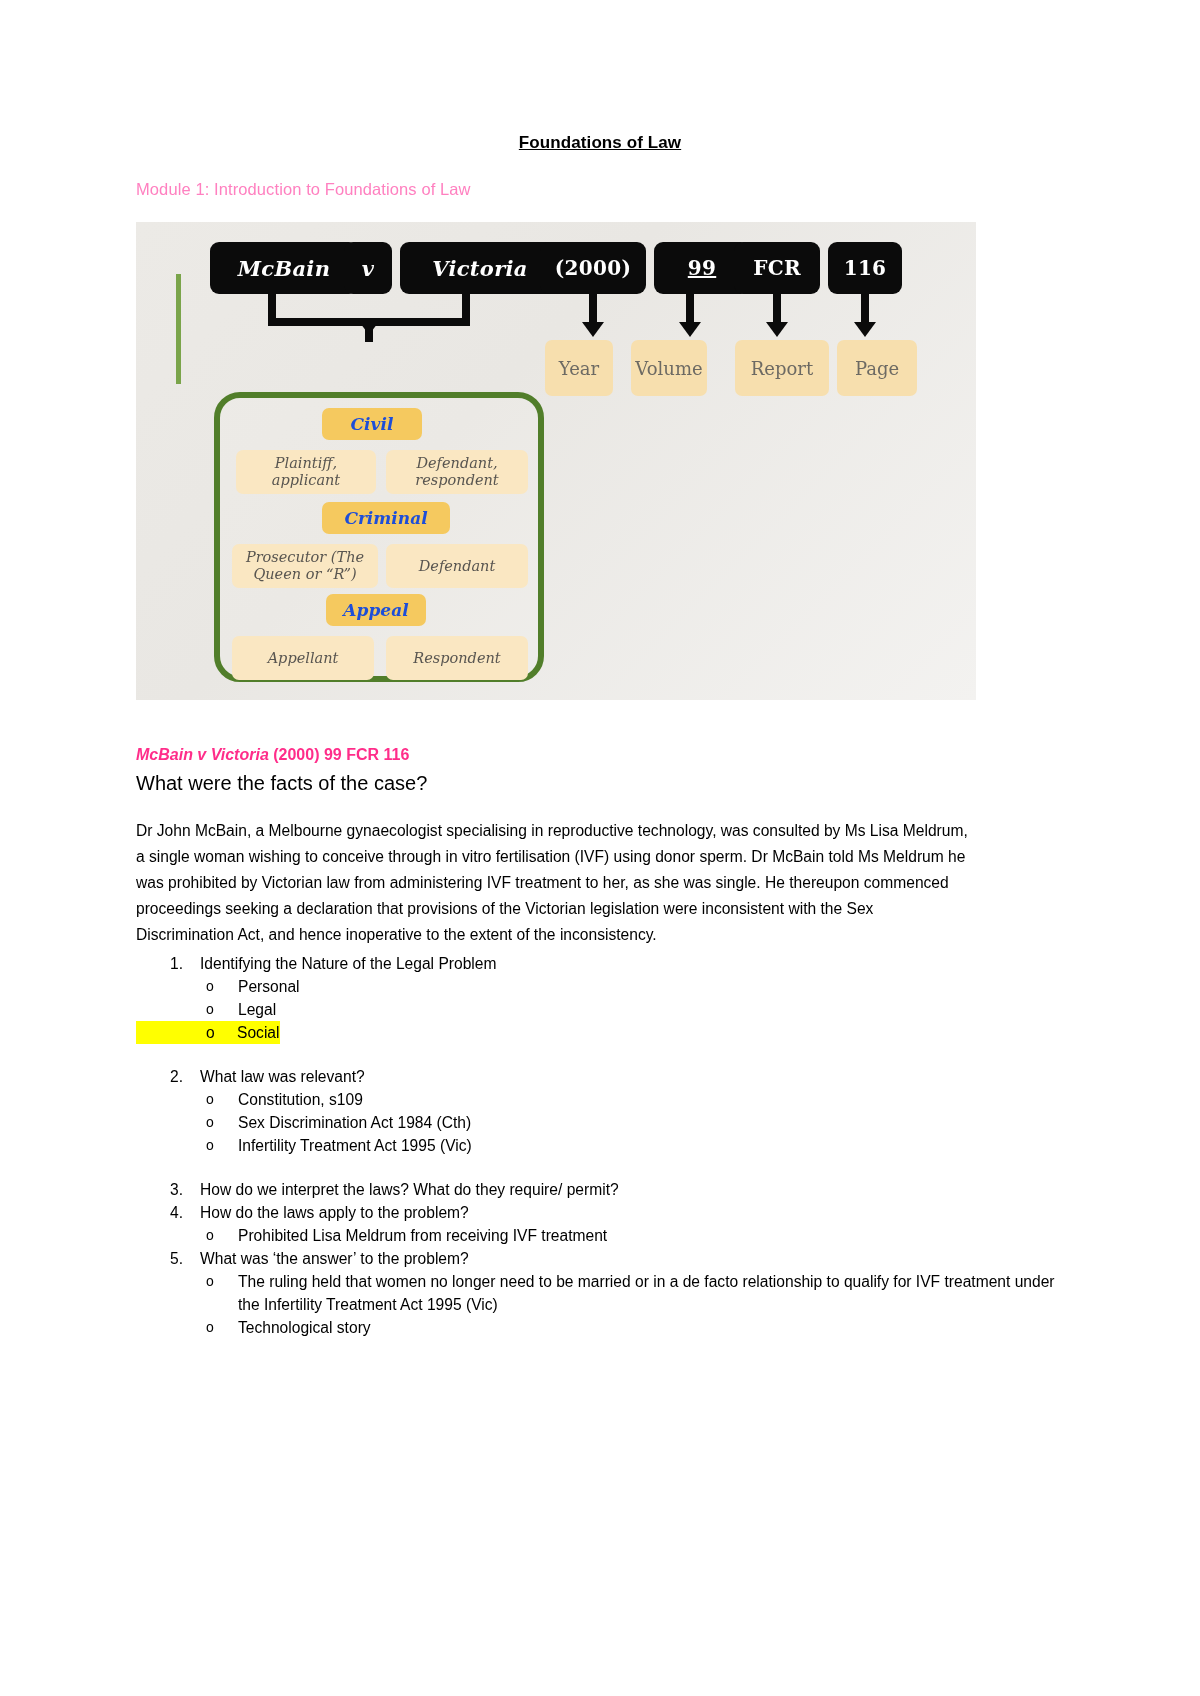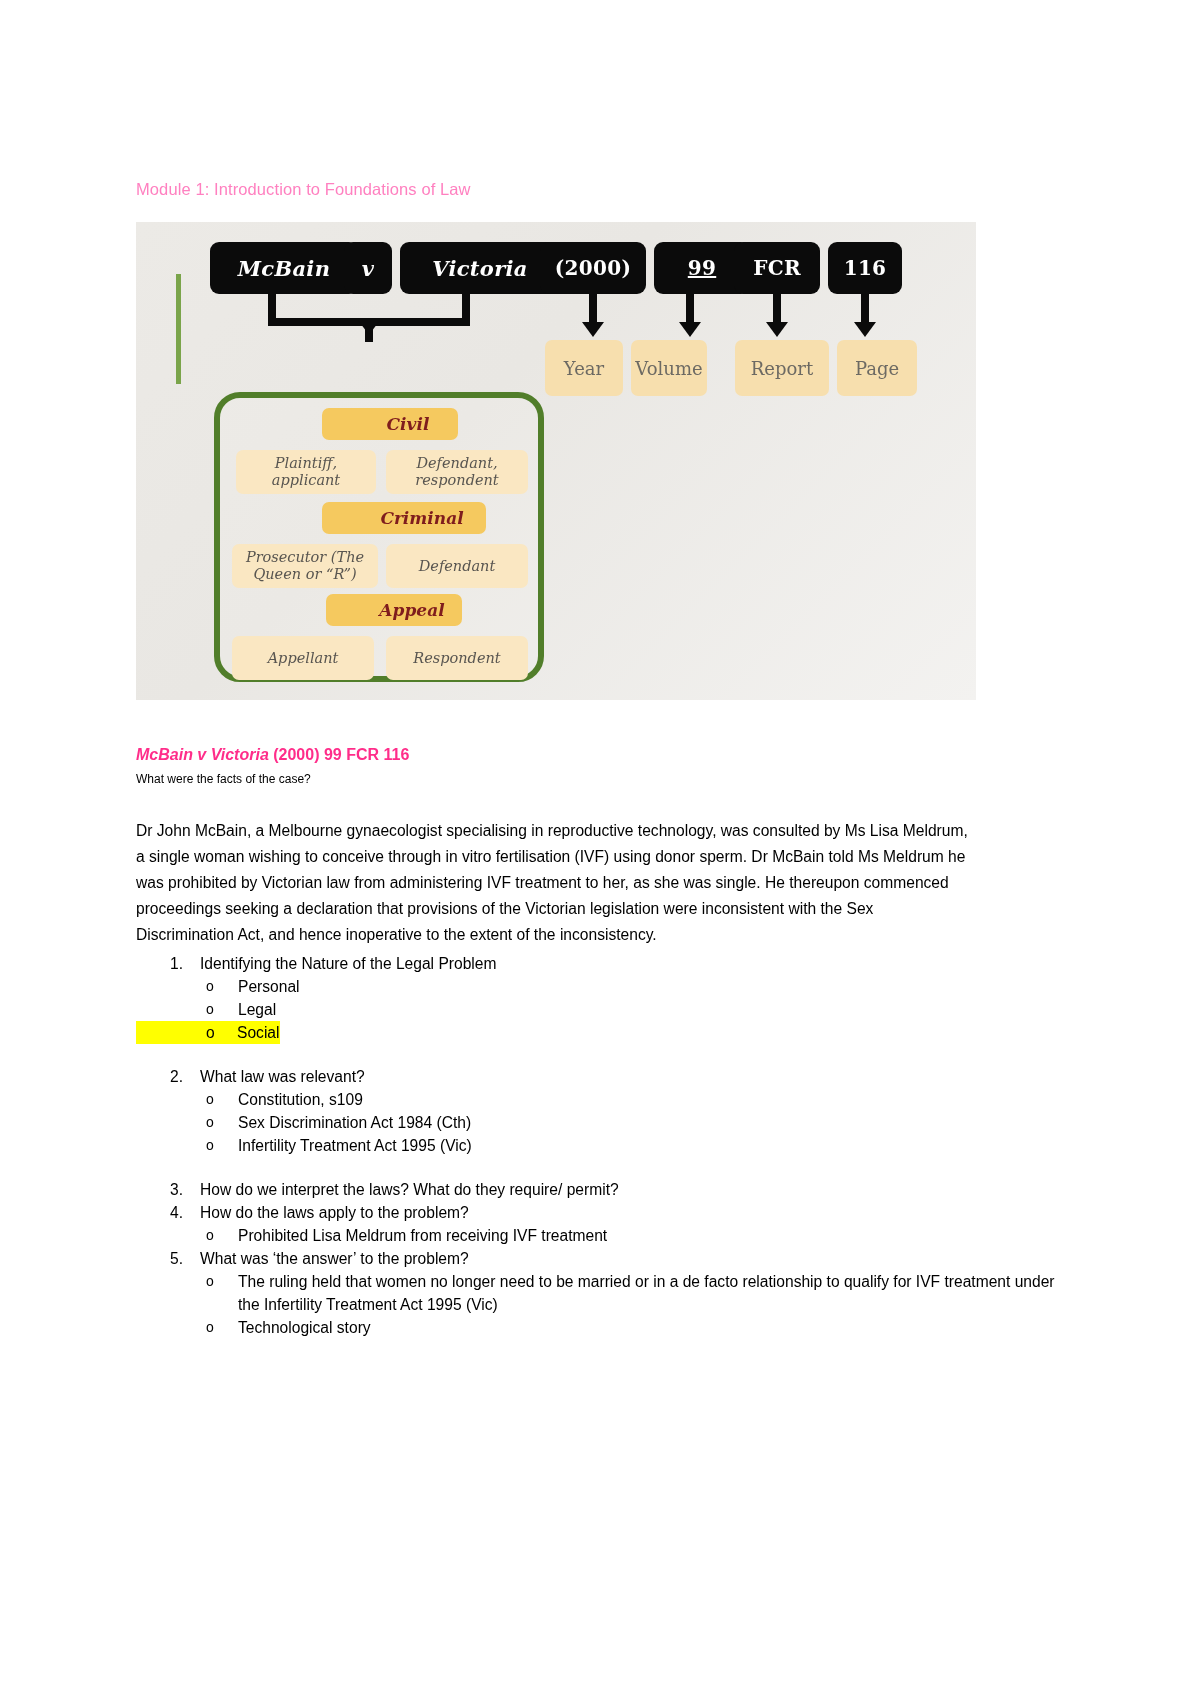--- a/index.html
+++ b/index.html
@@ -39,21 +39,21 @@
     font-family:"DejaVu Serif", serif;font-weight:bold;font-style:italic;
     font-size:21px;letter-spacing:.3px;
   }
   .blk.upright{font-style:normal;font-size:20px;}
   .tan{
     position:absolute;background:#f7dfae;border-radius:7px;
     display:flex;align-items:center;justify-content:center;
     color:#6d6a63;font-family:"DejaVu Serif", serif;font-size:18px;
   }
   .tan.lite{background:#fae7c2;}
-  .tan.deep{background:#f5c95f;color:#7f1d1d;font-style:italic;font-weight:bold;font-size:17px;padding-left:36px;}
+  .tan.deep{background:#f5c95f;color:#1d4ed8;font-style:italic;font-weight:bold;font-size:17px;}
   .tan.party{
     color:#585550;font-style:italic;font-size:14.5px;line-height:1.15;
     text-align:center;padding:0 6px;box-sizing:border-box;
   }
   .arrow{position:absolute;}
   .arrow .shaft{position:absolute;background:#0b0b0b;}
   .arrow .head{
     position:absolute;width:0;height:0;
     border-left:11px solid transparent;border-right:11px solid transparent;
     border-top:15px solid #0b0b0b;
@@ -65,39 +65,40 @@
     border:6px solid #517e2a;border-radius:26px;box-sizing:border-box;
     background:rgba(255,255,255,.10);
   }
 
   
   .case-heading{
     position:absolute;left:136px;top:746px;
     font-size:16px;font-weight:bold;color:#ff2d8a;
   }
   .case-heading .ital{font-style:italic;}
-  .facts-q{position:absolute;left:136px;top:772px;font-size:12px;}
+  .facts-q{position:absolute;left:136px;top:772px;font-size:20px;}
   .para{
     position:absolute;left:136px;top:818px;width:836px;
     font-size:15.6px;line-height:26px;text-align:left;
   }
 
   
   .list{position:absolute;left:136px;top:952px;width:860px;font-size:15.6px;}
   .num-item{position:relative;padding-left:64px;margin-top:0;line-height:23px;}
   .num-item .num{position:absolute;left:34px;top:0;}
   .sub{position:relative;padding-left:102px;line-height:23px;}
   .sub .bullet{position:absolute;left:70px;top:0;font-size:14px;}
   .gap{height:21px;}
 </style>
 </head>
 <body>
 
 <div class="page">
 
+  <div class="doc-title">Foundations of Law</div>
   <div class="module-heading">Module 1: Introduction to Foundations of Law</div>
 
   <div class="diagram">
 
     <div class="green-bar"></div>
 
     <div class="blk" style="left:74px;top:20px;width:148px;height:52px;">McBain</div>
     <div class="blk" style="left:208px;top:20px;width:48px;height:52px;">v</div>
     <div class="blk" style="left:264px;top:20px;width:160px;height:52px;">Victoria</div>
     <div class="blk upright" style="left:404px;top:20px;width:106px;height:52px;">(2000)</div>
@@ -125,21 +126,21 @@
     </div>
     <div class="arrow">
       <div class="shaft" style="left:637px;top:72px;width:8px;height:36px;"></div>
       <div class="head" style="left:630px;top:100px;"></div>
     </div>
     <div class="arrow">
       <div class="shaft" style="left:725px;top:72px;width:8px;height:36px;"></div>
       <div class="head" style="left:718px;top:100px;"></div>
     </div>
 
-    <div class="tan" style="left:409px;top:118px;width:78px;height:56px;">Year</div>
+    <div class="tan" style="left:409px;top:118px;width:68px;height:56px;">Year</div>
     <div class="tan" style="left:495px;top:118px;width:76px;height:56px;">Volume</div>
     <div class="tan" style="left:599px;top:118px;width:94px;height:56px;">Report</div>
     <div class="tan" style="left:701px;top:118px;width:80px;height:56px;">Page</div>
 
     <div class="green-box"></div>
 
     <div class="tan deep" style="left:186px;top:186px;width:100px;height:32px;">Civil</div>
     <div class="tan lite party" style="left:100px;top:228px;width:140px;height:44px;">Plaintiff, applicant</div>
     <div class="tan lite party" style="left:250px;top:228px;width:142px;height:44px;">Defendant, respondent</div>
 

